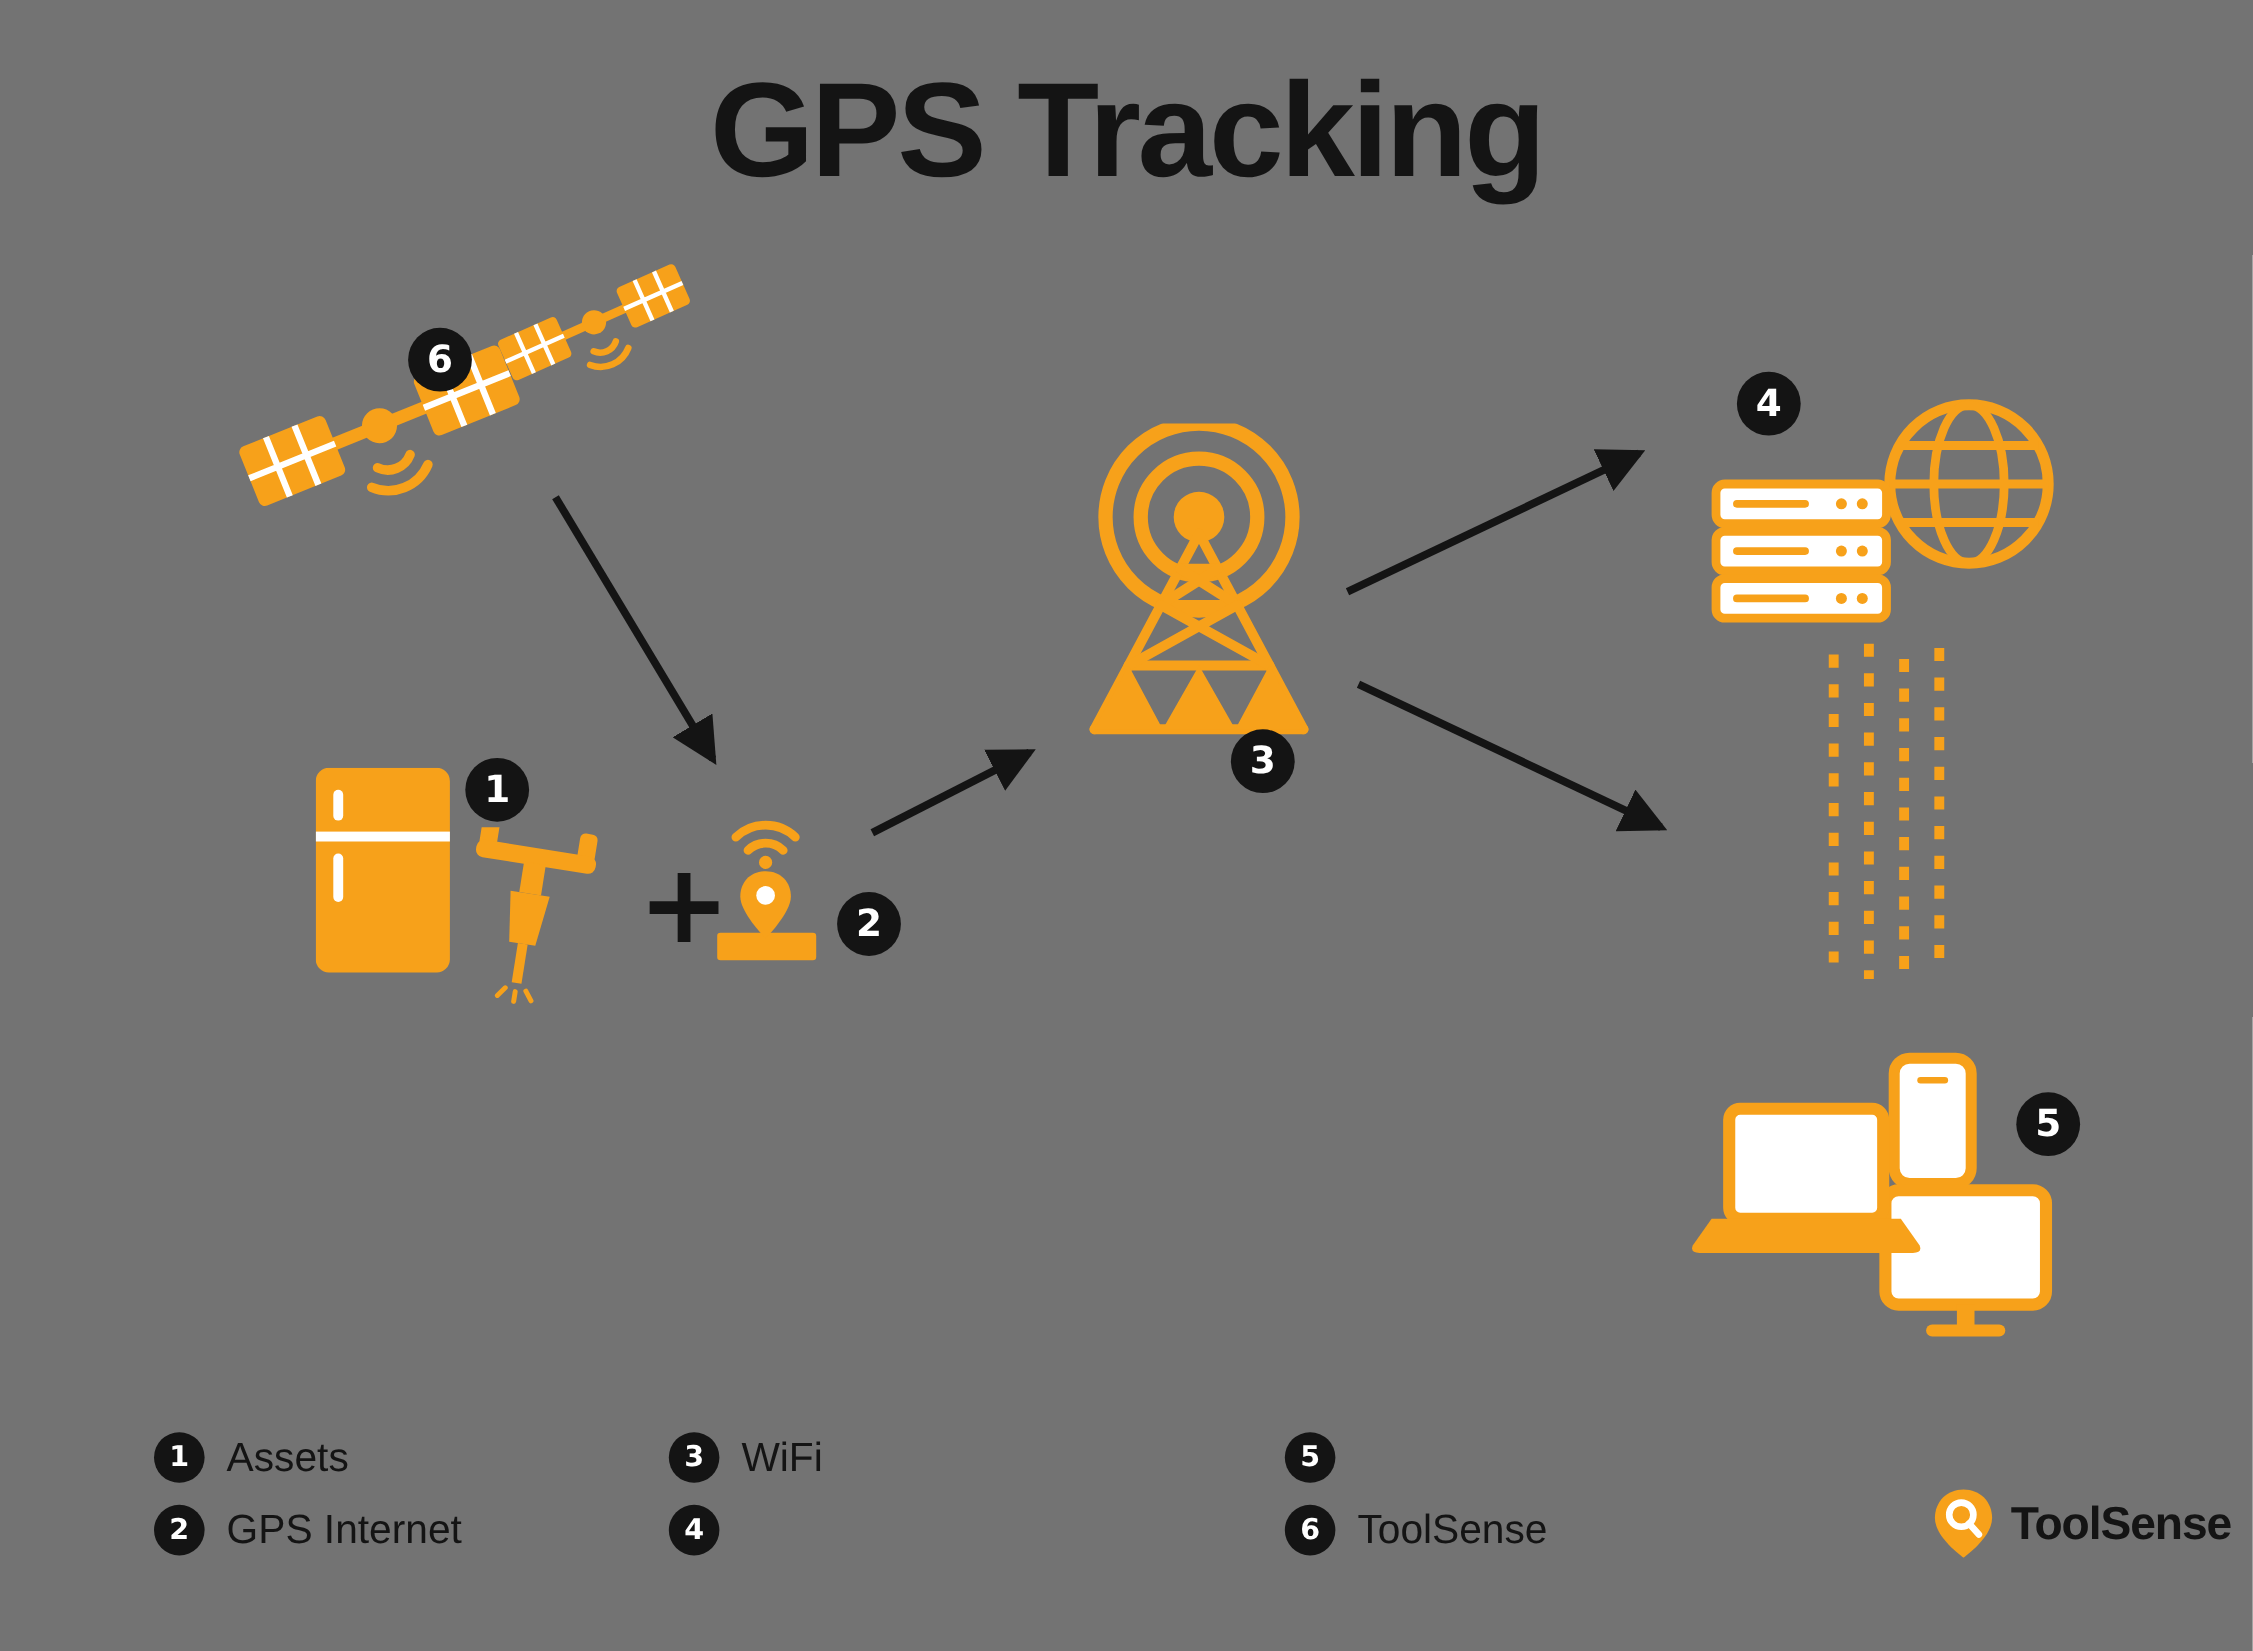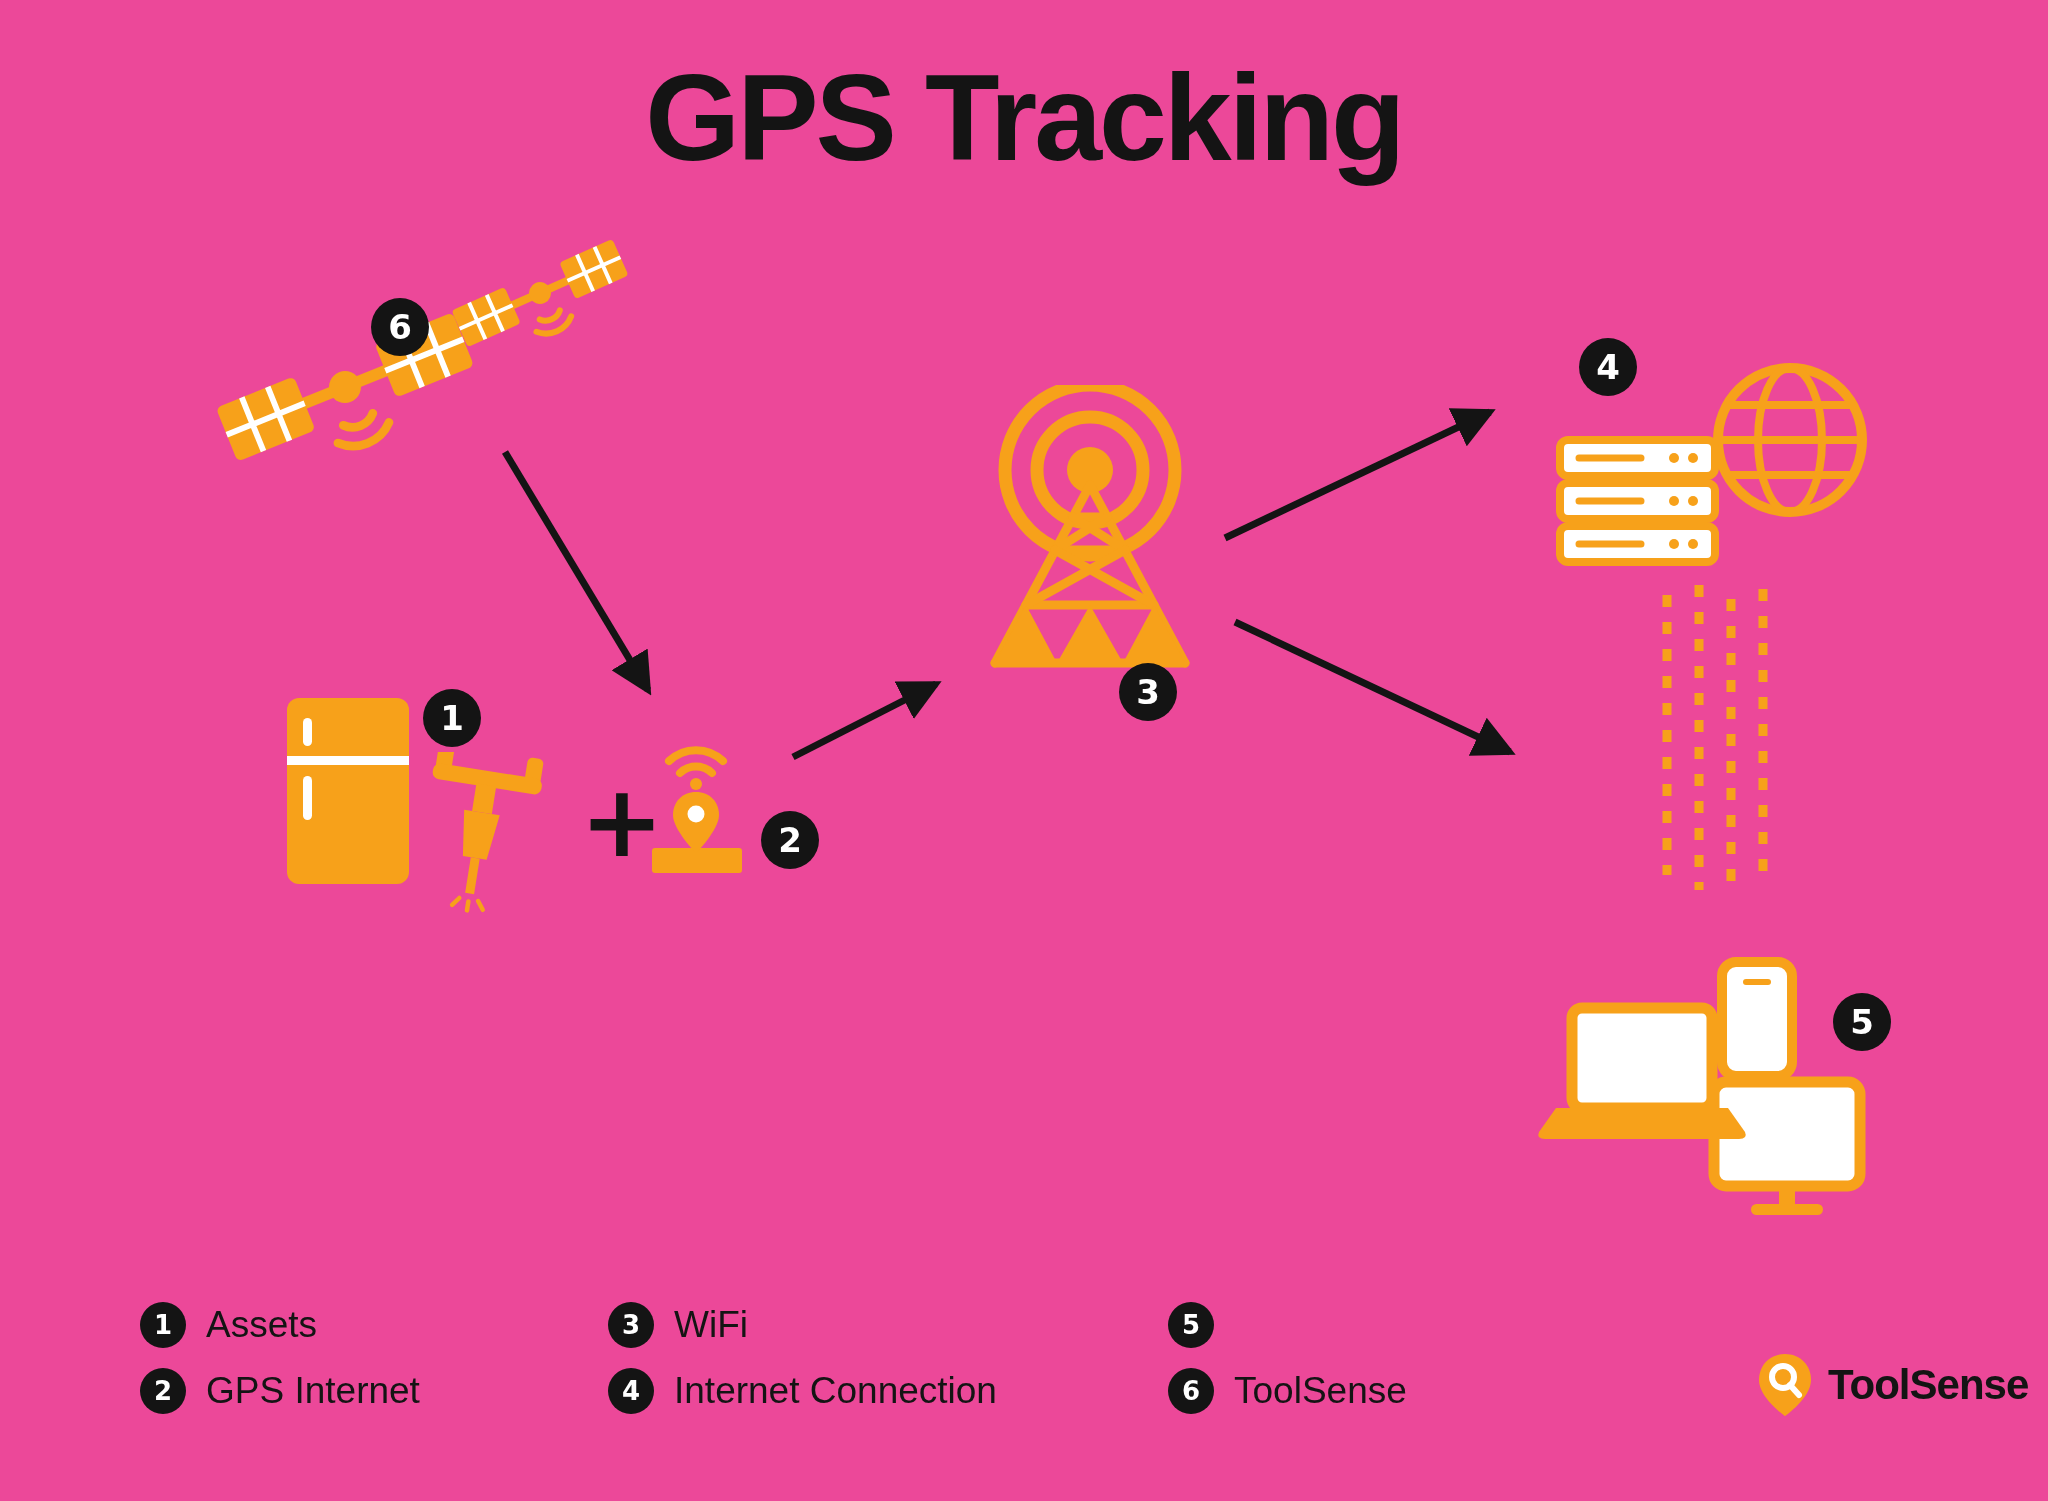--- a/index.html
+++ b/index.html
@@ -1,19 +1,19 @@
 <!DOCTYPE html>
 <html style="--orange: #F7A11A; --black: #141414;"><head>
 <meta charset="utf-8">
 <style>
   :root { --orange:#F7A11A; --black:#141414; }
   * { box-sizing: border-box; }
   html,body { margin:0; padding:0; background:#fff; }
   .canvas {
-    position:relative; width:2048px; height:1501px; background:#ec4899;
+    position:relative; width:2048px; height:1501px; background:#737373;
     font-family:"Liberation Sans", sans-serif; overflow:hidden;
   }
   .abs { position:absolute; }
   .title {
     position:absolute; left:0; right:0; top:48px; text-align:center;
     font-size:122px; font-weight:bold; color:var(--black); letter-spacing:-3px;
   }
   .icon { color:var(--orange); }
   .badge {
     position:absolute; width:58px; height:58px; border-radius:50%;
@@ -196,21 +196,20 @@
   <div class="legend-item" style="left:140px; top:1368px;">
     <span class="legend-badge">2</span>
     <span class="legend-label">GPS Internet</span>
   </div>
   <div class="legend-item" style="left:608px; top:1302px;">
     <span class="legend-badge">3</span>
     <span class="legend-label">WiFi</span>
   </div>
   <div class="legend-item" style="left:608px; top:1368px;">
     <span class="legend-badge">4</span>
-    <span class="legend-label">Internet Connection</span>
   </div>
   <div class="legend-item" style="left:1168px; top:1302px;">
     <span class="legend-badge">5</span>
   </div>
   <div class="legend-item" style="left:1168px; top:1368px;">
     <span class="legend-badge">6</span>
     <span class="legend-label">ToolSense</span>
   </div>
 
   <div class="logo" style="left:1756px; top:1352px;">

